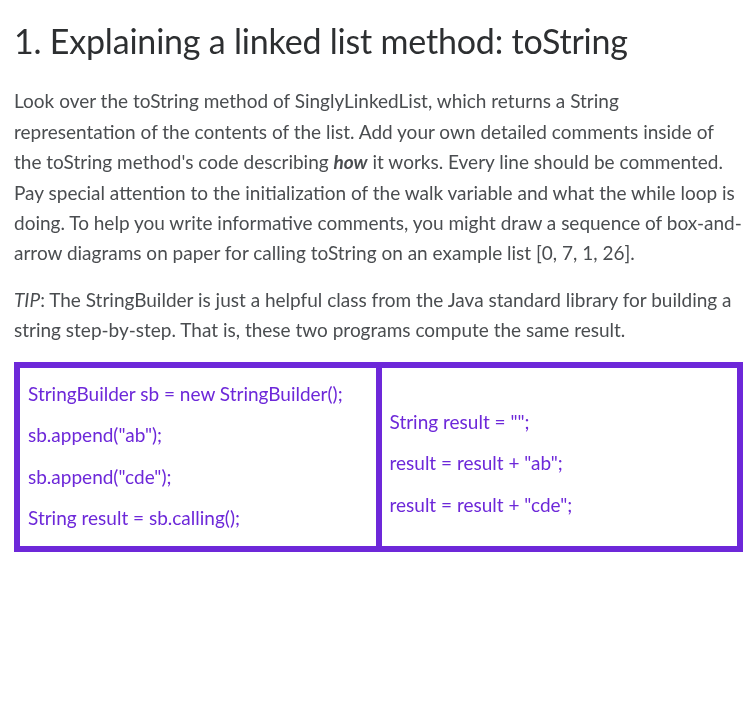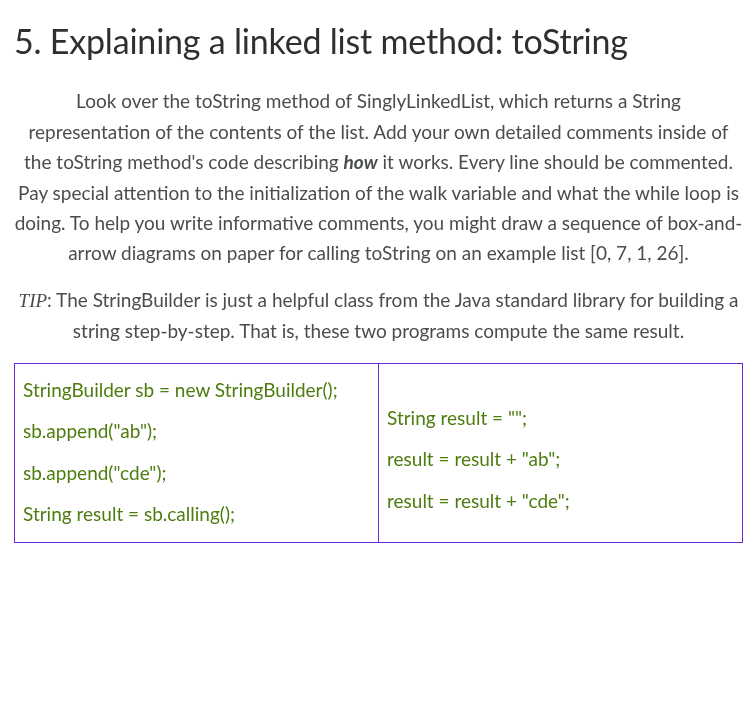--- a/index.html
+++ b/index.html
@@ -15,58 +15,56 @@
   h1 {
     font-size: 34px;
     font-weight: 400;
     color: #2d2f31;
     margin: 0 0 18px 0;
     letter-spacing: -0.2px;
   }
   p {
     margin: 0 0 16px 0;
     color: #4a4d50;
-    text-align: center;
   }
   .how {
     font-weight: 700;
     font-style: italic;
   }
   .tip {
     font-style: italic;
-    font-family: Liberation Serif, serif;
   }
   table {
     border-collapse: collapse;
     width: 100%;
     margin-top: 8px;
   }
   td {
-    border: 1px solid #6d28d9;
+    border: 6px solid #6d28d9;
     vertical-align: top;
     padding: 12px 8px 14px 8px;
     width: 50%;
     font-size: 19px;
-    color: #4d7c0f;
+    color: #6d28d9;
   }
   .code-line {
     margin-bottom: 14px;
     line-height: 1.45;
   }
   .code-line:last-child {
     margin-bottom: 0;
   }
   td.right {
     padding-top: 40px;
   }
 </style>
 </head>
 <body>
 
-<h1>5. Explaining a linked list method: toString</h1>
+<h1>1. Explaining a linked list method: toString</h1>
 
 <p>
   <span>Look over the toString method of SinglyLinkedList, which returns a String representation of the contents of the list. Add your own detailed comments inside of the toString method's code describing </span><span class="how">how</span><span> it works. Every line should be commented. Pay special attention to the initialization of the walk variable and what the while loop is doing. To help you write informative comments, you might draw a sequence of box-and-arrow diagrams on paper for calling toString on an example list [0, 7, 1, 26].</span>
 </p>
 
 <p>
   <span class="tip">TIP</span><span>: The StringBuilder is just a helpful class from the Java standard library for building a string step-by-step. That is, these two programs compute the same result.</span>
 </p>
 
 <table>

